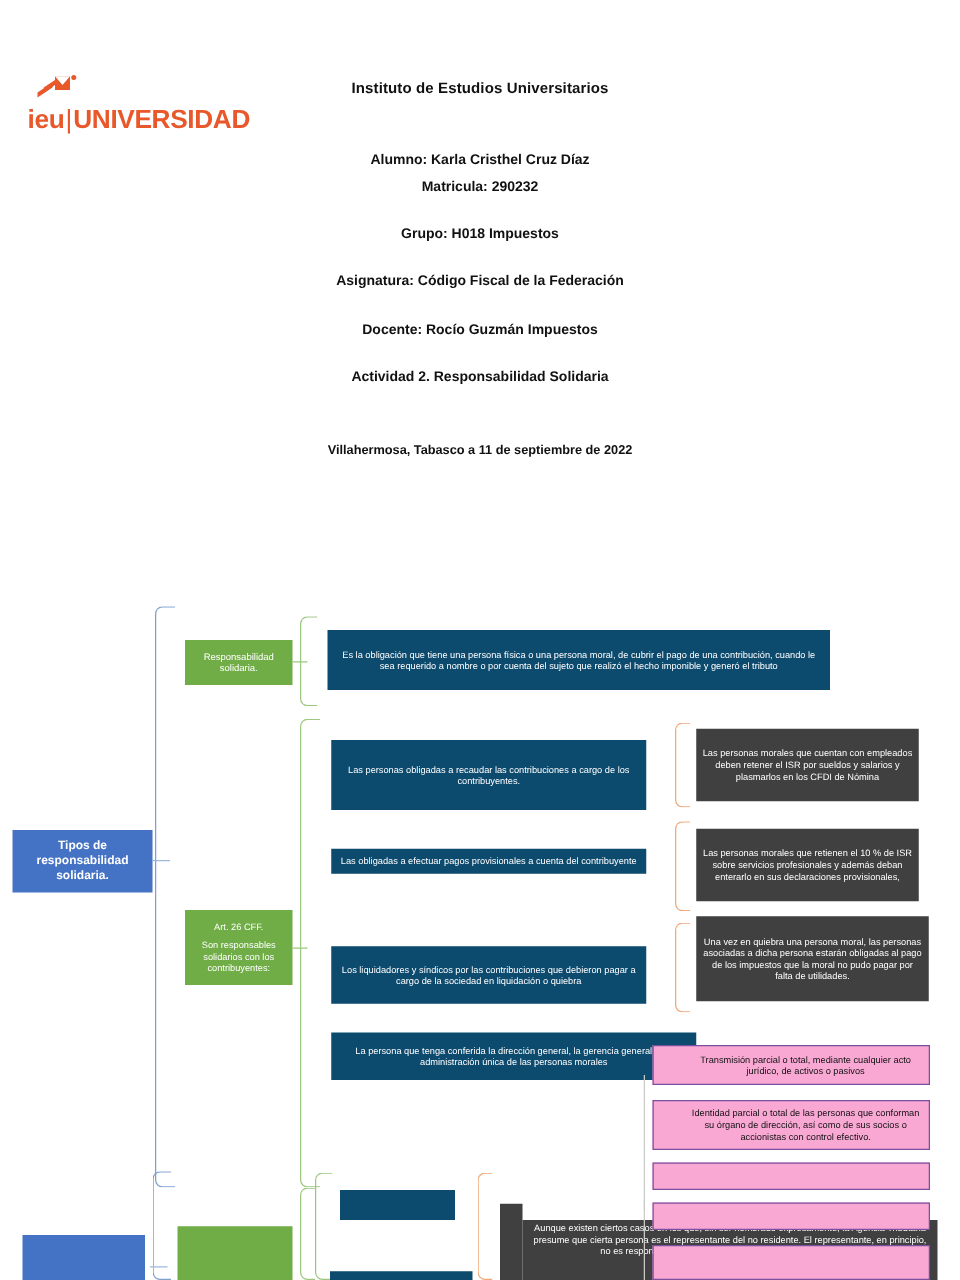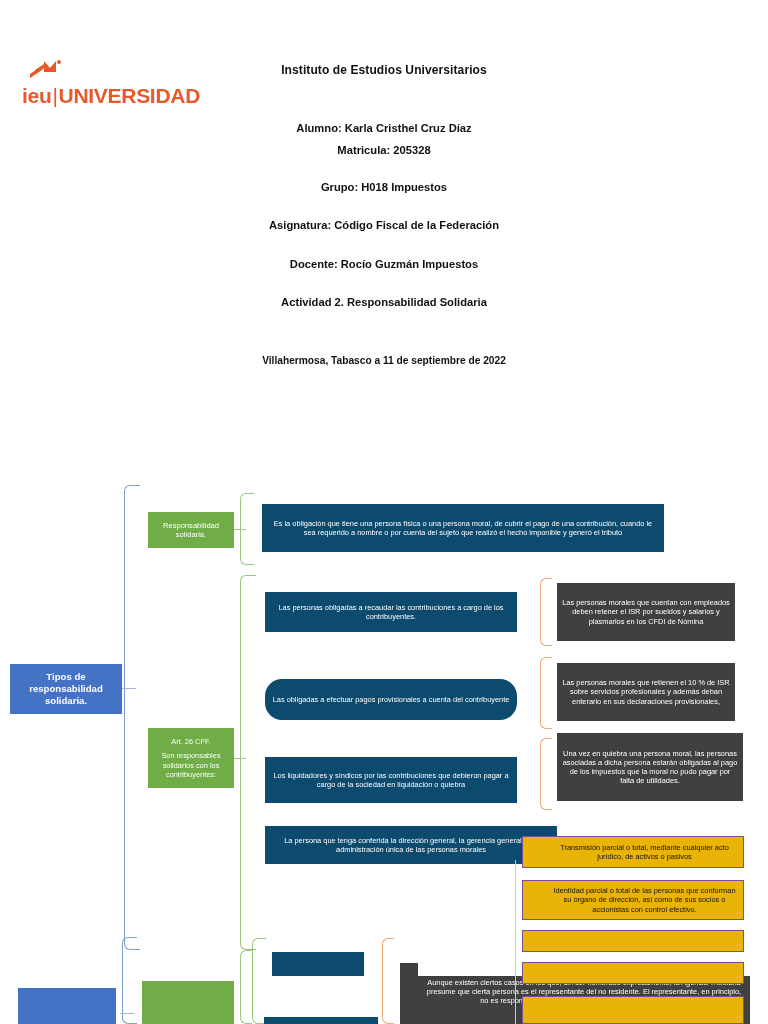--- a/index.html
+++ b/index.html
@@ -49,21 +49,21 @@
     text-align:center;
     color:#ffffff;
     line-height:1.22;
     padding:3px 5px;
   }
   .nbox.blue   { background:#4472C4; }
   .nbox.green  { background:#70AD47; }
   .nbox.orange { background:#0c4a6e; }
   .nbox.steel  { background:#404040; }
   .nbox.outline {
-    background:#eab308; color:#111; border:1px solid #7B4FA0;padding-left:28px;
+    background:#f9a8d4; color:#111; border:1px solid #7B4FA0;padding-left:28px;
   }
   .nbox .ln { display:block; width:100%; }
 
   
   .brk {
     position:absolute;
     border-style:solid;
     border-width:1.2px;
     background:transparent;
   }
@@ -85,21 +85,21 @@
       <polygon points="18,3 30,3 24,10" fill="#ffffff"></polygon>
       <circle cx="33" cy="4" r="2" fill="#E8582A"></circle>
     </svg>
     <div class="logo-text">
       <span>ieu</span><span class="bar">|</span><span>UNIVERSIDAD</span>
     </div>
   </div>
 
   <div class="doc-title">Instituto de Estudios Universitarios</div>
   <div class="doc-line l1">Alumno: Karla Cristhel Cruz Díaz</div>
-  <div class="doc-line l2">Matricula: 205328</div>
+  <div class="doc-line l2">Matricula: 290232</div>
   <div class="doc-line l3">Grupo: H018 Impuestos</div>
   <div class="doc-line l4">Asignatura: Código Fiscal de la Federación</div>
   <div class="doc-line l5">Docente: Rocío Guzmán Impuestos</div>
   <div class="doc-line l6">Actividad 2. Responsabilidad Solidaria</div>
   <div class="doc-place">Villahermosa, Tabasco a 11 de septiembre de 2022</div>
 
   <div class="nbox blue" style="left:10px; top:664px; width:112px; height:50px; font-size:9.6px; font-weight:bold;">
     <span class="ln">Tipos de responsabilidad solidaria.</span>
   </div>
 
@@ -116,29 +116,29 @@
     <span class="ln">Es la obligación que tiene una persona física o una persona moral, de cubrir el pago de una contribución, cuando le sea requerido a nombre o por cuenta del sujeto que realizó el hecho imponible y generó el tributo</span>
   </div>
 
   <div class="nbox green" style="left:148px; top:728px; width:86px; height:60px; font-size:7.4px; gap:5px;">
     <span class="ln">Art. 26 CFF.</span>
     <span class="ln">Son responsables solidarios con los contribuyentes:</span>
   </div>
   <div class="brk right-open" style="left:240px; top:575px; width:16px; height:375px; border-color:#9CC77E;"></div>
   <div class="conn green" style="left:234px; top:758px; width:12px; height:1.2px;"></div>
 
-  <div class="nbox orange" style="left:265px; top:592px; width:252px; height:40px; font-size:7.4px;">
+  <div class="nbox orange" style="left:265px; top:592px; width:252px; height:56px; font-size:7.4px;">
     <span class="ln">Las personas obligadas a recaudar las contribuciones a cargo de los contribuyentes.</span>
   </div>
   <div class="brk right-open" style="left:540px; top:578px; width:12px; height:68px; border-color:#F0A878;"></div>
   <div class="nbox steel" style="left:557px; top:583px; width:178px; height:58px; font-size:7.4px;">
     <span class="ln">Las personas morales que cuentan con empleados deben retener el ISR por sueldos y salarios y plasmarlos en los CFDI de Nómina</span>
   </div>
 
-  <div class="nbox orange" style="left:265px; top:679px; width:252px; height:41px; font-size:7.4px;border-radius:17px;">
+  <div class="nbox orange" style="left:265px; top:679px; width:252px; height:20px; font-size:7.4px;">
     <span class="ln">Las obligadas a efectuar pagos provisionales a cuenta del contribuyente</span>
   </div>
   <div class="brk right-open" style="left:540px; top:657px; width:12px; height:72px; border-color:#F0A878;"></div>
   <div class="nbox steel" style="left:557px; top:663px; width:178px; height:58px; font-size:7.4px;">
     <span class="ln">Las personas morales que retienen el 10 % de ISR sobre servicios profesionales y además deban enterarlo en sus declaraciones provisionales,</span>
   </div>
 
   <div class="nbox orange" style="left:265px; top:757px; width:252px; height:46px; font-size:7.4px;">
     <span class="ln">Los liquidadores y síndicos por las contribuciones que debieron pagar a cargo de la sociedad en liquidación o quiebra</span>
   </div>

